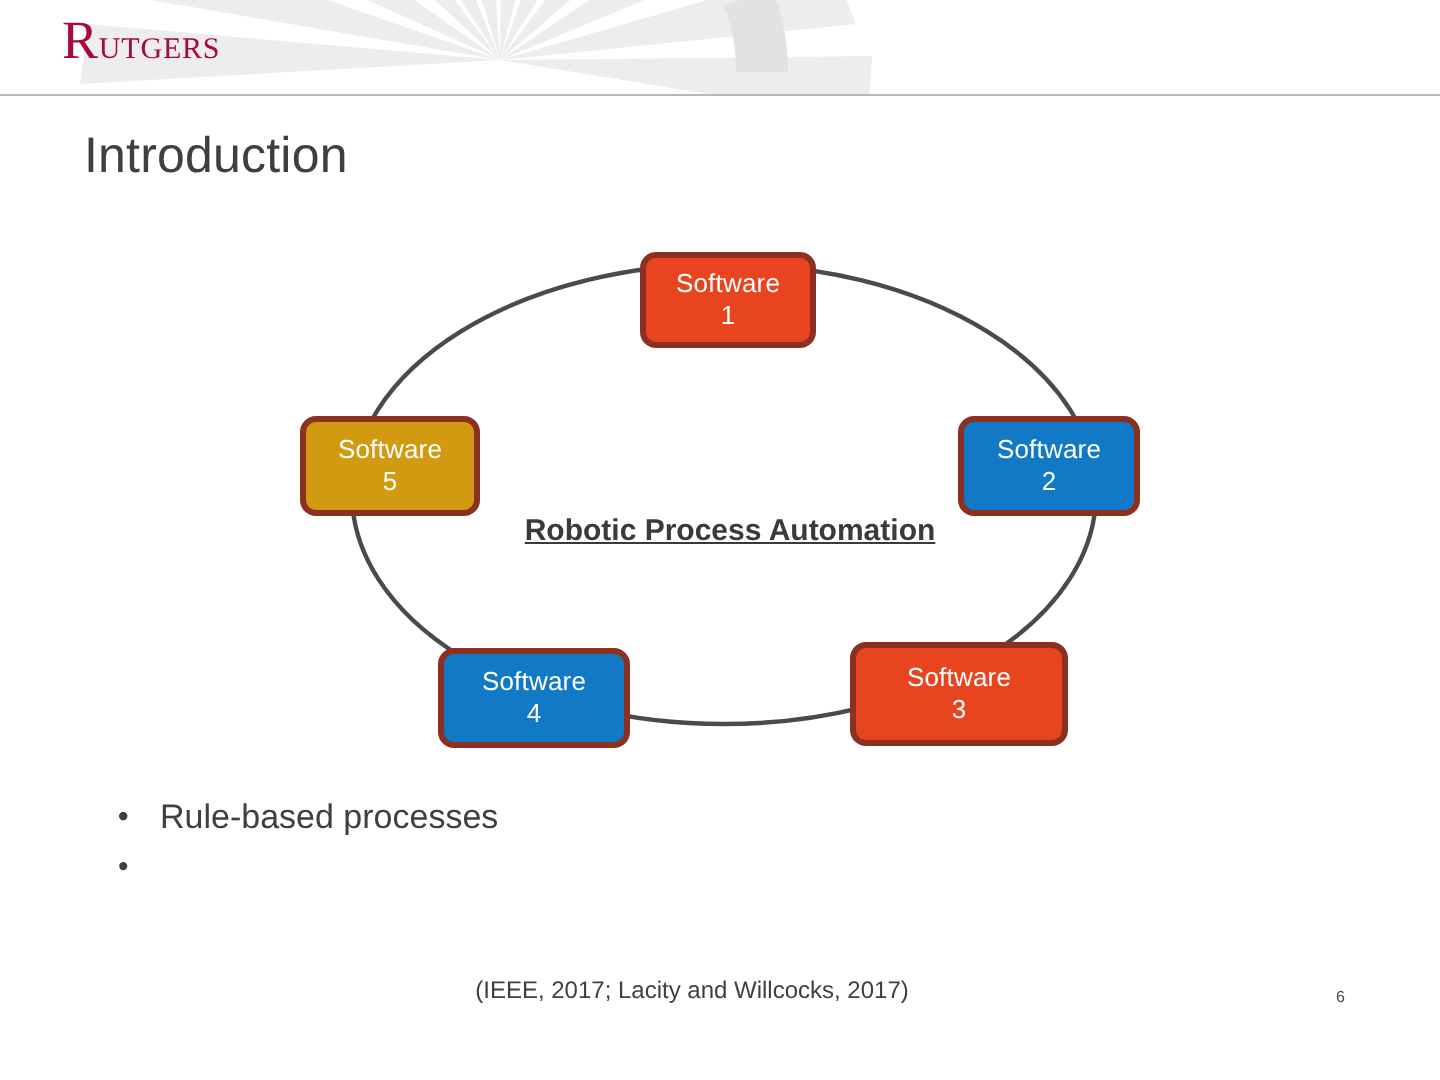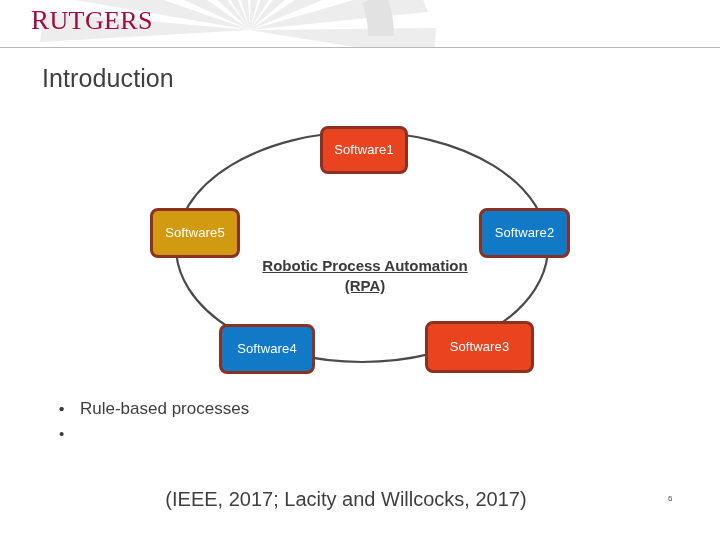--- a/index.html
+++ b/index.html
@@ -35,21 +35,21 @@
     left: 31px; top: 7px;
     font-family: "Liberation Serif", serif;
     font-size: 27px;
     letter-spacing: 0.4px;
     color: #a6093d;
     font-weight: 400;
     line-height: 1;
     white-space: nowrap;
   }
   #rutgers-wordmark .cap { font-size: 27px; }
-  #rutgers-wordmark .sc  { font-size: 26px; }
+  #rutgers-wordmark .sc  { font-size: 15px; }
   #header-rule {
     position: absolute;
     left: 0; top: 47px;
     width: 720px; height: 1px;
     background: #b8b8b8;
   }
 
   
   #page-title {
     position: absolute;
@@ -76,21 +76,21 @@
   .sw-box {
     position: absolute;
     box-sizing: border-box;
     border: 3px solid #8c3122;
     border-radius: 8px;
     color: #ffffff;
     font-size: 13px;
     line-height: 16px;
     text-align: center;
     display: flex;
-    flex-direction: row;
+    flex-direction: column;
     align-items: center;
     justify-content: center;
     letter-spacing: 0.1px;
   }
   .sw-box .ln { display: block; }
 
   #sw-box-1 { left: 320px; top: 18px;  width: 88px;  height: 48px; background: #e8441f; }
   #sw-box-2 { left: 479px; top: 100px; width: 91px;  height: 50px; background: #1279c6; }
   #sw-box-3 { left: 425px; top: 213px; width: 109px; height: 52px; background: #e8441f; }
   #sw-box-4 { left: 219px; top: 216px; width: 96px;  height: 50px; background: #1279c6; }
@@ -132,21 +132,21 @@
     line-height: 25px;
     color: #3f3f3f;
   }
 
   
   #citation {
     position: absolute;
     left: 0; top: 488px;
     width: 720px;
     text-align: center;
-    font-size: 20px;
+    font-size: 12px;
     color: #3f3f3f;
     padding-right: 28px;
     box-sizing: border-box;
   }
   #slide-number {
     position: absolute;
     left: 668px; top: 494px;
     font-size: 8px;
     color: #4a4a4a;
   }
@@ -213,21 +213,20 @@
     <span class="ln">4</span>
   </div>
 
   <div class="sw-box" id="sw-box-5" style="background: rgb(210, 154, 16); border-color: rgb(140, 49, 34);">
     <span class="ln">Software</span>
     <span class="ln">5</span>
   </div>
 
   <div id="center-label">
     <div>Robotic Process Automation</div>
-    <div>(RPA)</div>
   </div>
 </div>
 
 <ul id="bullet-list">
   <li>
     <span class="bullet-dot">•</span>
   </li>
   <li>
     <span class="bullet-dot">•</span>
     <span>Rule-based processes</span>

